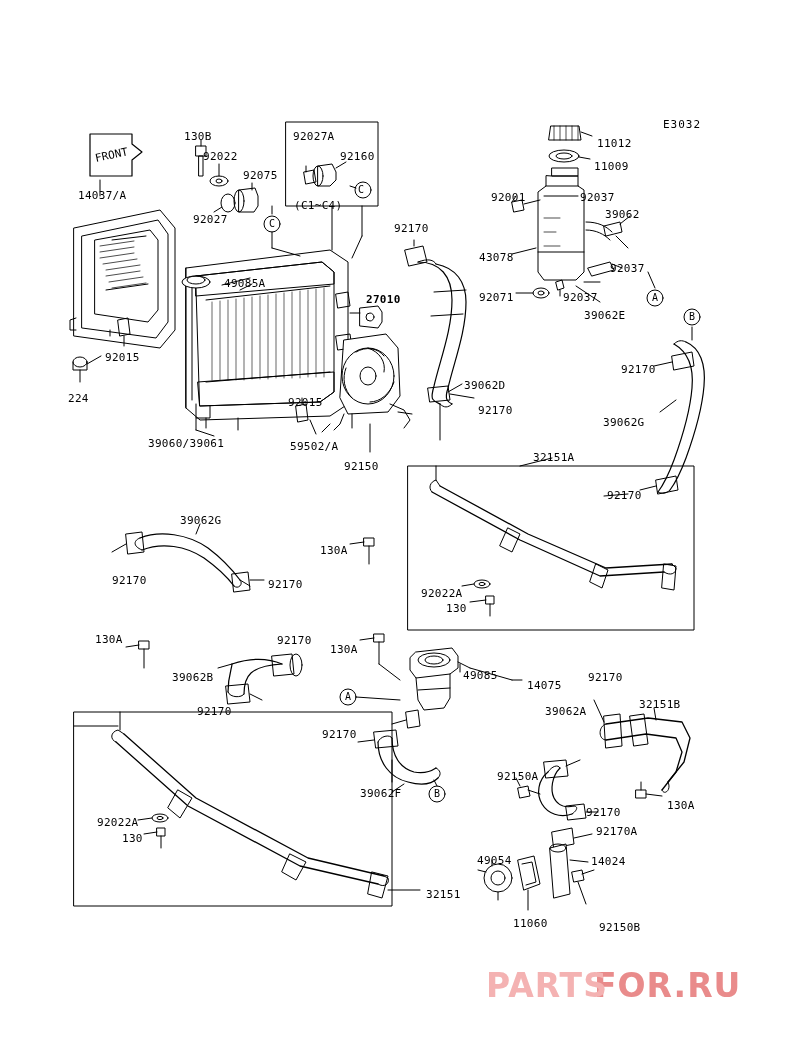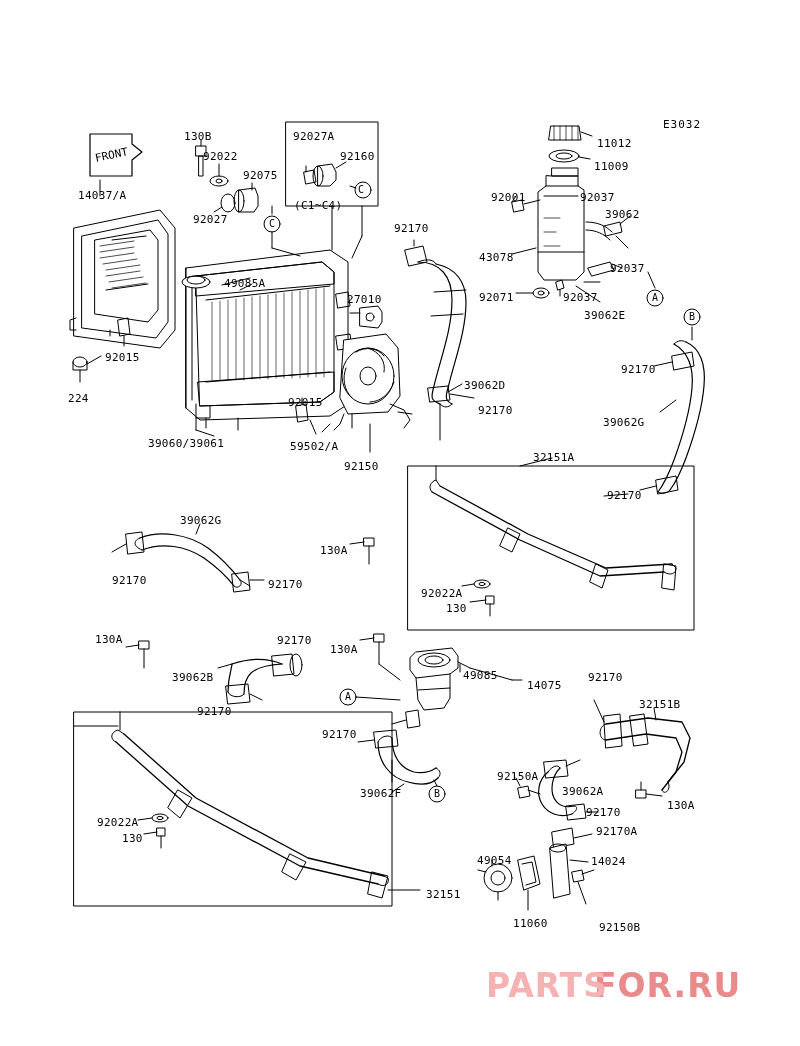--- a/index.html
+++ b/index.html
@@ -439,21 +439,21 @@
   <div class="lbl" style="left:78px; top:189px;">14037/A</div>
   <div class="lbl" style="left:184px; top:130px;">130B</div>
   <div class="lbl" style="left:203px; top:150px;">92022</div>
   <div class="lbl" style="left:243px; top:169px;">92075</div>
   <div class="lbl" style="left:193px; top:213px;">92027</div>
   <div class="lbl" style="left:293px; top:130px;">92027A</div>
   <div class="lbl" style="left:340px; top:150px;">92160</div>
   <div class="lbl" style="left:294px; top:199px;">(C1~C4)</div>
   <div class="lbl" style="left:394px; top:222px;">92170</div>
   <div class="lbl" style="left:224px; top:277px;">49085A</div>
-  <div class="lbl" style="left:347px; top:293px;">27010</div>
+  <div class="lbl" style="left:366px; top:293px;font-weight:bold;">27010</div>
   <div class="lbl" style="left:105px; top:351px;">92015</div>
   <div class="lbl" style="left:68px; top:392px;">224</div>
   <div class="lbl" style="left:148px; top:437px;">39060/39061</div>
   <div class="lbl" style="left:288px; top:396px;">92015</div>
   <div class="lbl" style="left:290px; top:440px;">59502/A</div>
   <div class="lbl" style="left:344px; top:460px;">92150</div>
   <div class="lbl" style="left:464px; top:379px;">39062D</div>
   <div class="lbl" style="left:478px; top:404px;">92170</div>
   <div class="lbl" style="left:597px; top:137px;">11012</div>
   <div class="lbl" style="left:594px; top:160px;">11009</div>
@@ -478,21 +478,21 @@
   <div class="lbl" style="left:95px; top:633px;">130A</div>
   <div class="lbl" style="left:277px; top:634px;">92170</div>
   <div class="lbl" style="left:330px; top:643px;">130A</div>
   <div class="lbl" style="left:172px; top:671px;">39062B</div>
   <div class="lbl" style="left:463px; top:669px;">49085</div>
   <div class="lbl" style="left:527px; top:679px;">14075</div>
   <div class="lbl" style="left:588px; top:671px;">92170</div>
   <div class="lbl" style="left:639px; top:698px;">32151B</div>
   <div class="lbl" style="left:197px; top:705px;">92170</div>
   <div class="lbl" style="left:322px; top:728px;">92170</div>
-  <div class="lbl" style="left:545px; top:785px;margin-left:17px;">39062A</div>
+  <div class="lbl" style="left:545px; top:705px;">39062A</div>
   <div class="lbl" style="left:360px; top:787px;">39062F</div>
   <div class="lbl" style="left:497px; top:770px;">92150A</div>
   <div class="lbl" style="left:667px; top:799px;">130A</div>
   <div class="lbl" style="left:586px; top:806px;">92170</div>
   <div class="lbl" style="left:596px; top:825px;">92170A</div>
   <div class="lbl" style="left:97px; top:816px;">92022A</div>
   <div class="lbl" style="left:122px; top:832px;">130</div>
   <div class="lbl" style="left:477px; top:854px;">49054</div>
   <div class="lbl" style="left:591px; top:855px;">14024</div>
   <div class="lbl" style="left:513px; top:917px;">11060</div>

